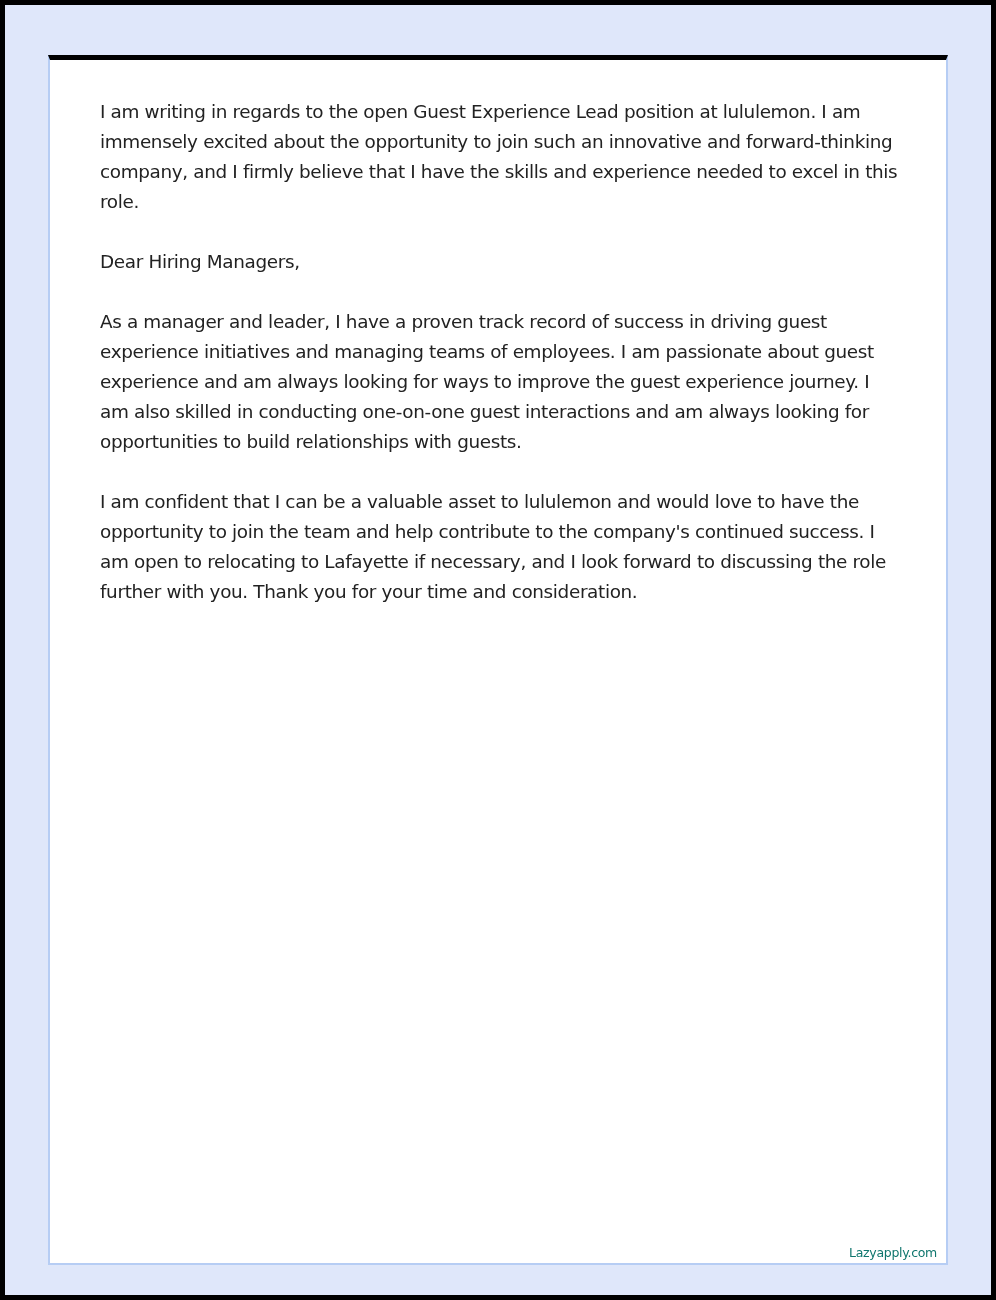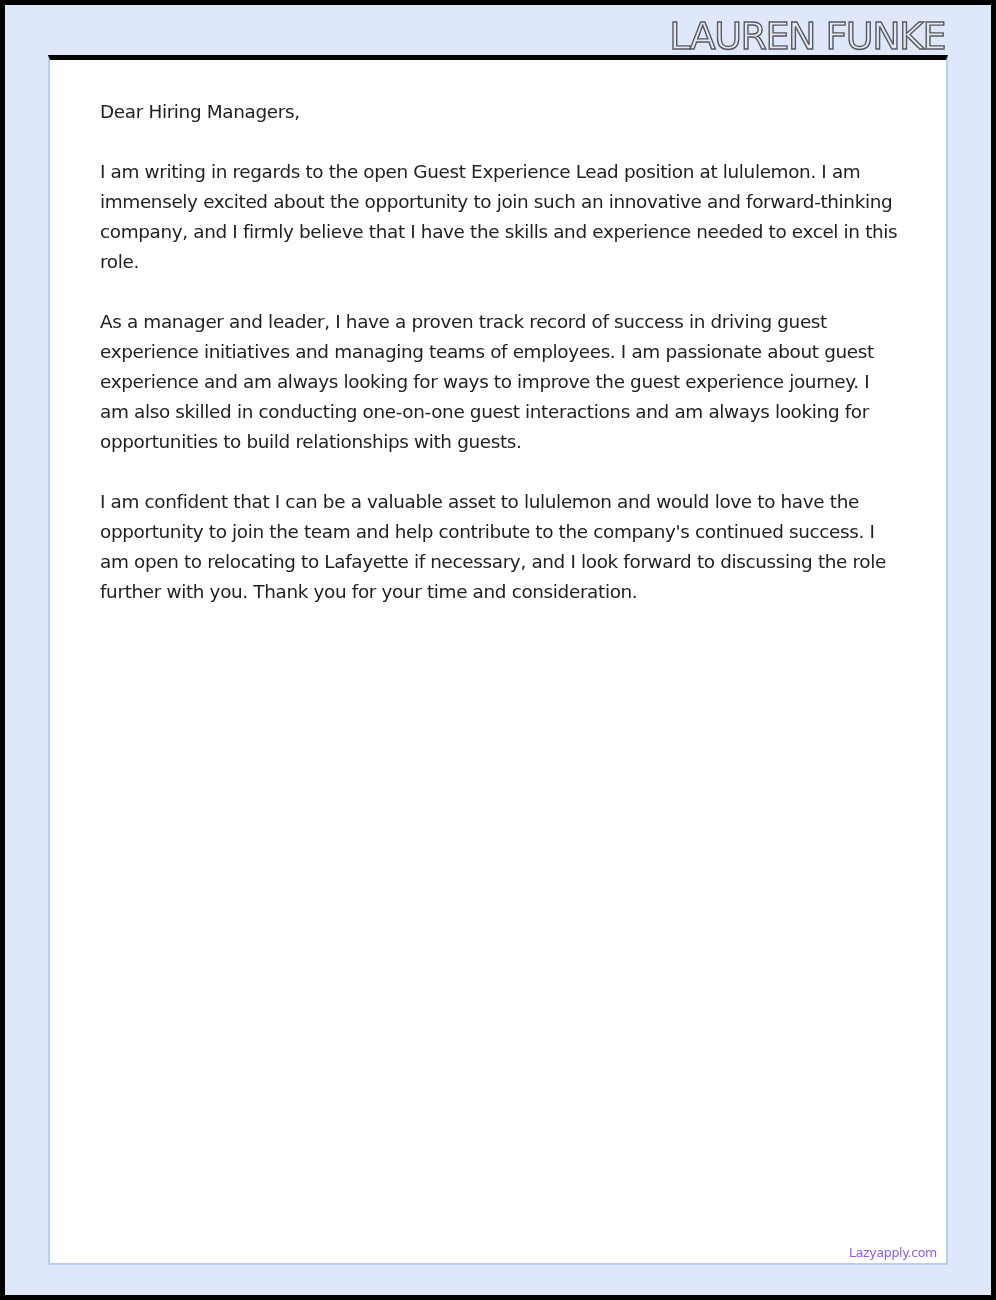--- a/index.html
+++ b/index.html
@@ -68,34 +68,33 @@
     .date {
       color: #1e88e5;
       margin: 0;
     }
     .footer-brand {
       position: absolute;
       right: 9px;
       bottom: 3px;
       font-family: "DejaVu Sans", sans-serif;
       font-size: 12.5px;
-      color: #8b5cf6;
+      color: #0f766e;
       letter-spacing: -0.3px;
       text-align: center;
     }
   </style>
 </head>
 <body>
 
 <div class="page">
-  <h1 class="name">LAUREN FUNKE</h1>
 
   <div class="card">
     <div class="letter">
+      <p>I am writing in regards to the open Guest Experience Lead position at lululemon. I am immensely excited about the opportunity to join such an innovative and forward-thinking company, and I firmly believe that I have the skills and experience needed to excel in this role.</p>
       <p>Dear Hiring Managers,</p>
-      <p>I am writing in regards to the open Guest Experience Lead position at lululemon. I am immensely excited about the opportunity to join such an innovative and forward-thinking company, and I firmly believe that I have the skills and experience needed to excel in this role.</p>
       <p>As a manager and leader, I have a proven track record of success in driving guest experience initiatives and managing teams of employees. I am passionate about guest experience and am always looking for ways to improve the guest experience journey. I am also skilled in conducting one-on-one guest interactions and am always looking for opportunities to build relationships with guests.</p>
       <p class="last">I am confident that I can be a valuable asset to lululemon and would love to have the opportunity to join the team and help contribute to the company's continued success. I am open to relocating to Lafayette if necessary, and I look forward to discussing the role further with you. Thank you for your time and consideration.</p>
     </div>
 
     <div class="footer-brand">Lazyapply.com</div>
   </div>
 </div>
 
 </body></html>

